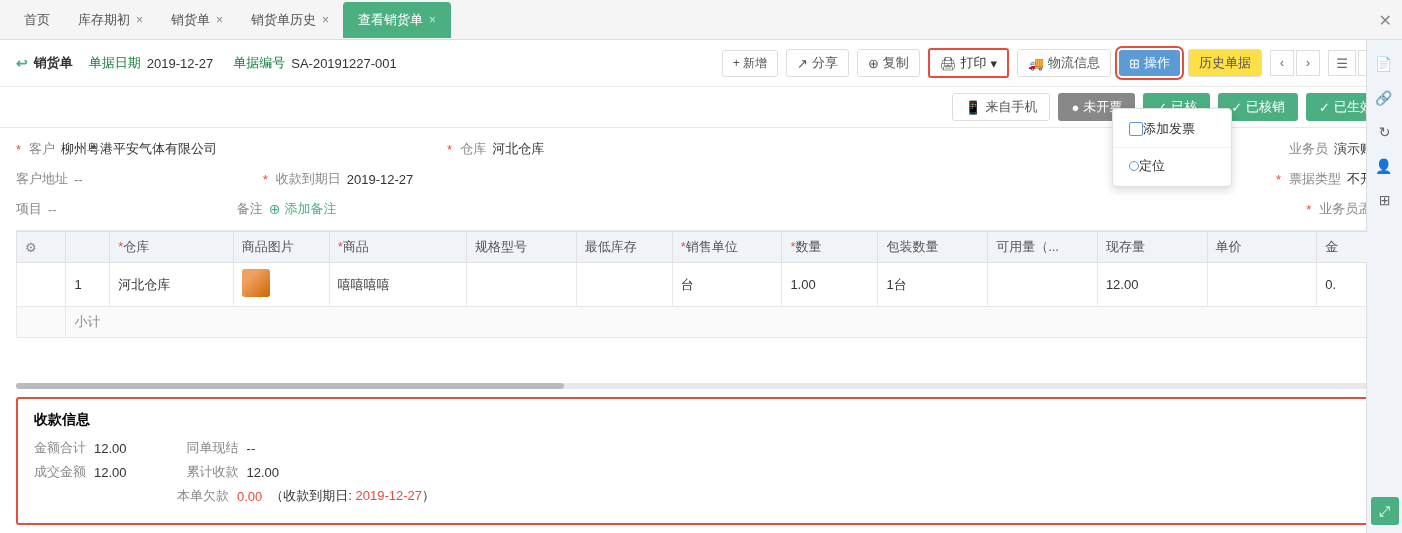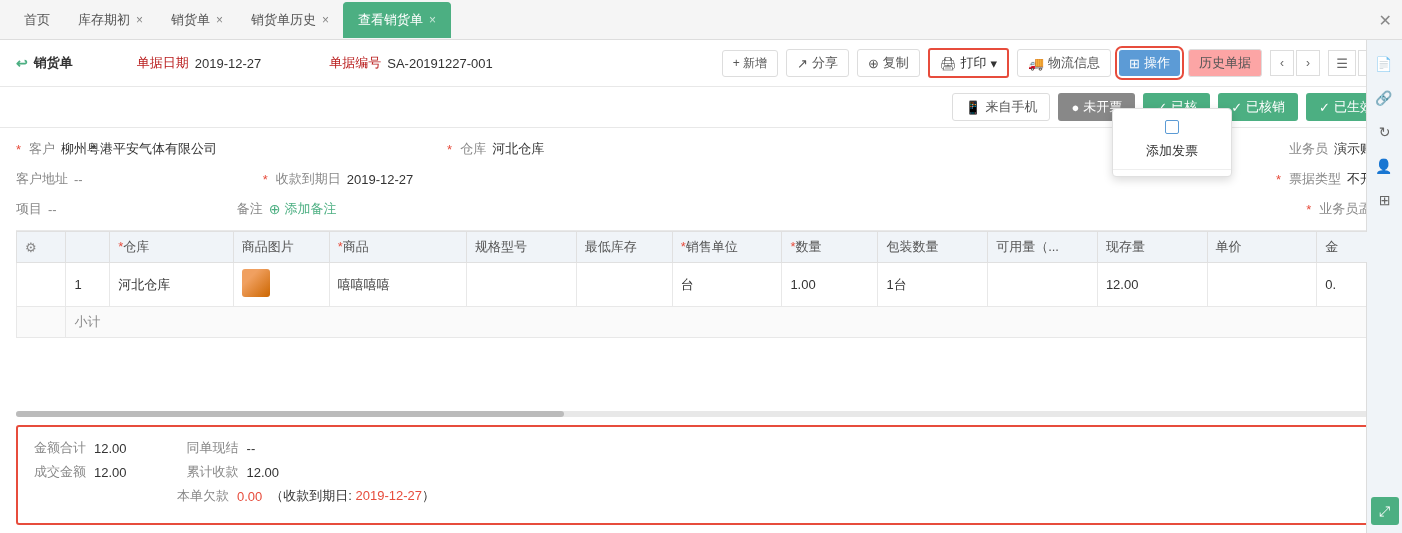--- a/index.html
+++ b/index.html
@@ -43,38 +43,38 @@
       padding: 8px 16px; border-bottom: 1px solid #e8e8e8;
       gap: 16px;
     }
     .doc-title {
       display: flex; align-items: center; gap: 6px;
       color: #333; font-weight: bold;
     }
     .doc-title-icon { color: #4CAF82; font-size: 14px; }
     .doc-meta { display: flex; align-items: center; gap: 20px; color: #333; }
     .doc-meta-item { display: flex; align-items: center; gap: 6px; }
-    .doc-meta-label { color: #b91c1c; margin-left: 48px; }
+    .doc-meta-label { color: #15803d; }
     .doc-actions {
       margin-left: auto; display: flex; align-items: center; gap: 8px;
     }
     .action-btn {
       display: flex; align-items: center; gap: 4px;
       padding: 4px 10px; border: 1px solid #ddd;
       border-radius: 3px; cursor: pointer;
       background: #fff; color: #555; font-size: 12px;
     }
     .action-btn.print-btn {
       background: #fff; border: 2px solid #e74c3c; color: #333;
     }
     .action-btn.operations-btn {
       background: #5c9bd6; color: #fff; border: none;
     }
     .action-btn.history-btn {
-      background: #fca5a5; color: #555; border: 1px solid #ddd;
+      background: #fde047; color: #555; border: 1px solid #ddd;
     }
     .nav-arrows { display: flex; gap: 2px; }
     .nav-arrow {
       width: 24px; height: 26px; border: 1px solid #ddd;
       display: flex; align-items: center; justify-content: center;
       cursor: pointer; background: #fff; color: #666; font-size: 12px;
     }
     .view-toggle { display: flex; gap: 2px; }
     .view-btn {
       width: 28px; height: 26px; border: 1px solid #ddd;
@@ -190,22 +190,22 @@
       top: 68px; right: 170px;
       background: #fff;
       border: 1px solid #e0e0e0;
       border-radius: 4px;
       box-shadow: 0 3px 10px rgba(0,0,0,0.15);
       z-index: 100;
       min-width: 120px;
       padding: 4px 0;
     }
     .dropdown-item {
-      display: flex; align-items: center; gap: 8px;
-      padding: 7px 16px; cursor: pointer; color: #333; flex-direction: column;
+      display: flex; align-items: center; 
+      padding: 7px 16px; cursor: pointer; color: #333;
     }
     .dropdown-item .dot {
       width: 10px; height: 10px; border-radius: 50%;
       display: inline-block; flex-shrink: 0;
     }
     .dot-blue { background: #5b9bd5; }
     .dot-outline {
       width: 10px; height: 10px; border-radius: 50%;
       border: 1px solid #5b9bd5; display: inline-block; flex-shrink: 0;
     }
@@ -429,20 +429,21 @@
         </tr>
       </tbody>
     </table>
   </div>
 
   <div class="scrollbar-row">
     <div class="scrollbar-thumb"></div>
   </div>
 
   <div class="bottom-panel">
+    <div class="bottom-panel-title">收款信息</div>
     <div class="bottom-panel-row">
       <div class="bp-field">
         <span class="bp-label">金额合计</span>
         <span class="bp-value">12.00</span>
       </div>
       <div class="bp-field">
         <span class="bp-label">同单现结</span>
         <span class="bp-value">--</span>
       </div>
     </div>
@@ -473,15 +474,19 @@
     <div class="sidebar-icon">⊞</div>
     <div class="sidebar-icon green-bg">⤢</div>
   </div>
 
   <div class="dropdown-menu">
     <div class="dropdown-item">
       <span style="width:14px;height:14px;border:1.5px solid #5b9bd5;display:inline-block;border-radius:2px;flex-shrink:0;"></span>
       <span>添加发票</span>
     </div>
     <hr class="dropdown-divider">
+    <div class="dropdown-item">
+      <span class="dot-outline"></span>
+      <span>定位</span>
+    </div>
   </div>
 
 </div>
 
 </body></html>

